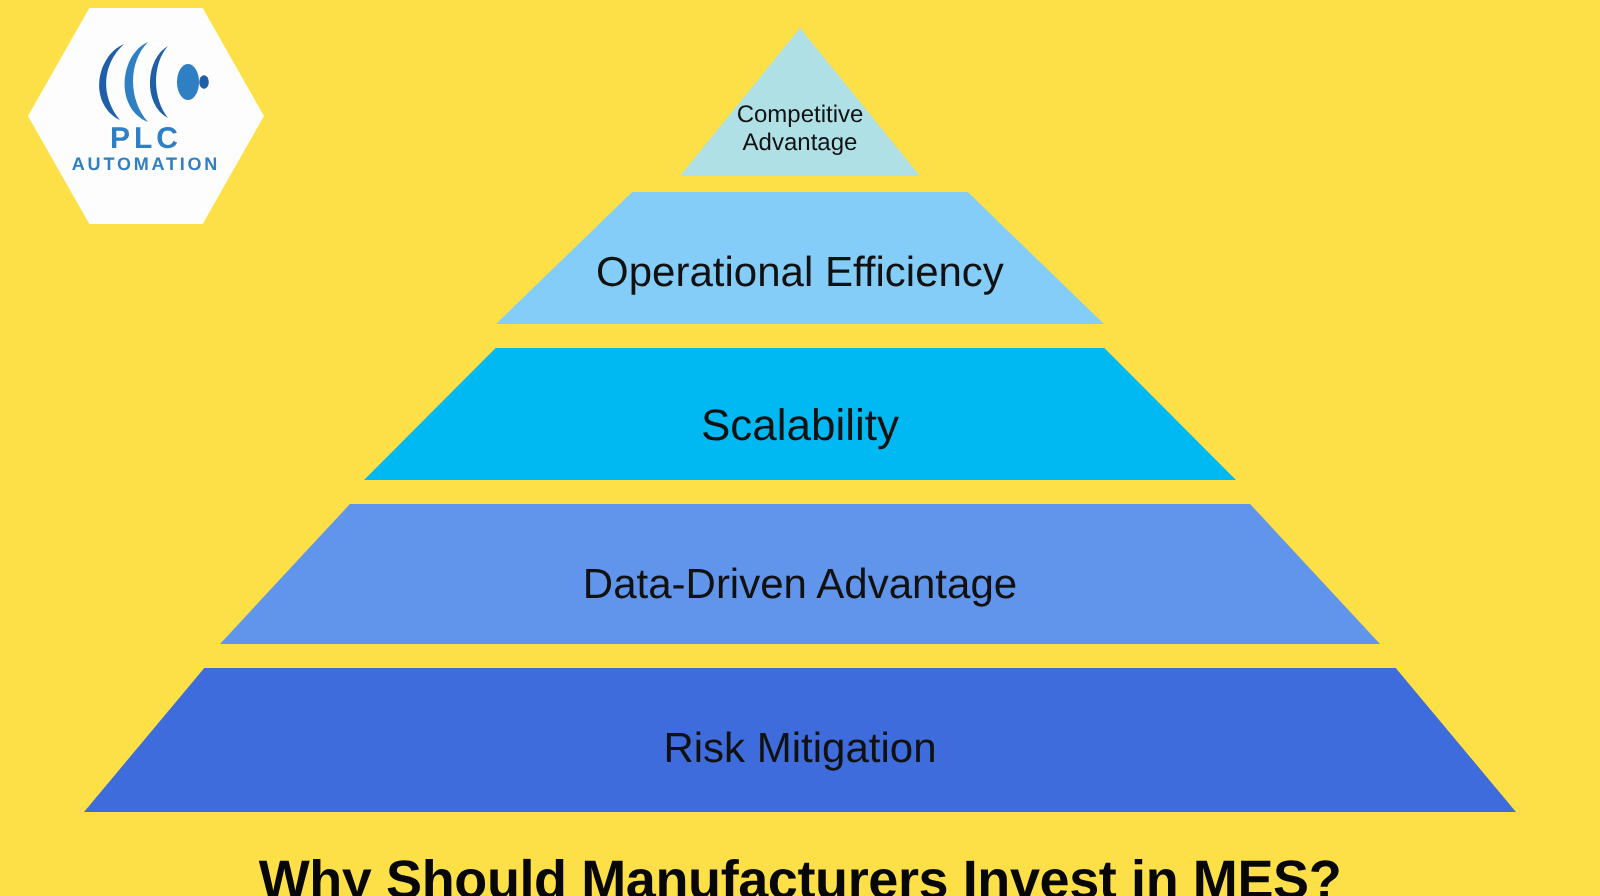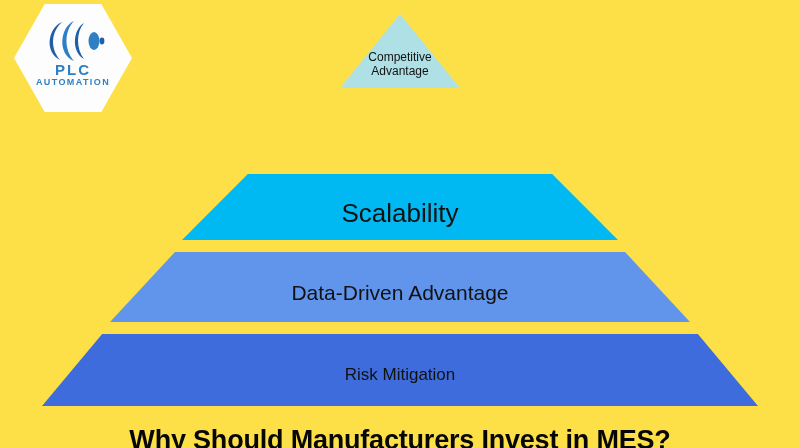--- a/index.html
+++ b/index.html
@@ -92,37 +92,37 @@
     background: #84cdf8;
   }
   #tier-2 .tier-label { font-size: 21px; padding-top: 16px; }
 
   #tier-3 {
     left: 182px;  top: 174px;  width: 436px;  height: 66px;
     -webkit-clip-path: polygon(15.1% 0%, 84.9% 0%, 100% 100%, 0% 100%);
     clip-path: polygon(15.1% 0%, 84.9% 0%, 100% 100%, 0% 100%);
     background: #00b9f2;
   }
-  #tier-3 .tier-label { font-size: 26px; padding-top: 12px; }
+  #tier-3 .tier-label { font-size: 22px; padding-top: 12px; }
 
   #tier-4 {
     left: 110px;  top: 252px;  width: 580px;  height: 70px;
     -webkit-clip-path: polygon(11.2% 0%, 88.8% 0%, 100% 100%, 0% 100%);
     clip-path: polygon(11.2% 0%, 88.8% 0%, 100% 100%, 0% 100%);
     background: #6195ec;
   }
   #tier-4 .tier-label { font-size: 21px; padding-top: 12px; }
 
   #tier-5 {
     left: 42px;   top: 334px;  width: 716px;  height: 72px;
     -webkit-clip-path: polygon(8.4% 0%, 91.6% 0%, 100% 100%, 0% 100%);
     clip-path: polygon(8.4% 0%, 91.6% 0%, 100% 100%, 0% 100%);
     background: #3f6cdc;
   }
-  #tier-5 .tier-label { font-size: 17px; padding-top: 10px; }
+  #tier-5 .tier-label { font-size: 21px; padding-top: 10px; }
 
   
   #caption {
     position: absolute;
     left: 0;
     top: 412px;
     width: 800px;
     height: 36px;
     display: flex;
     align-items: center;
@@ -151,20 +151,23 @@
     </svg>
     <div class="logo-text" id="logo-plc">PLC</div>
     <div class="logo-text" id="logo-automation">AUTOMATION</div>
   </div>
 
   <div class="tier" id="tier-1">
     <span class="tier-label">Competitive
 Advantage</span>
   </div>
 
+  <div class="tier" id="tier-2">
+    <span class="tier-label">Operational Efficiency</span>
+  </div>
 
   <div class="tier" id="tier-3">
     <span class="tier-label">Scalability</span>
   </div>
 
   <div class="tier" id="tier-4">
     <span class="tier-label">Data-Driven Advantage</span>
   </div>
 
   <div class="tier" id="tier-5">

